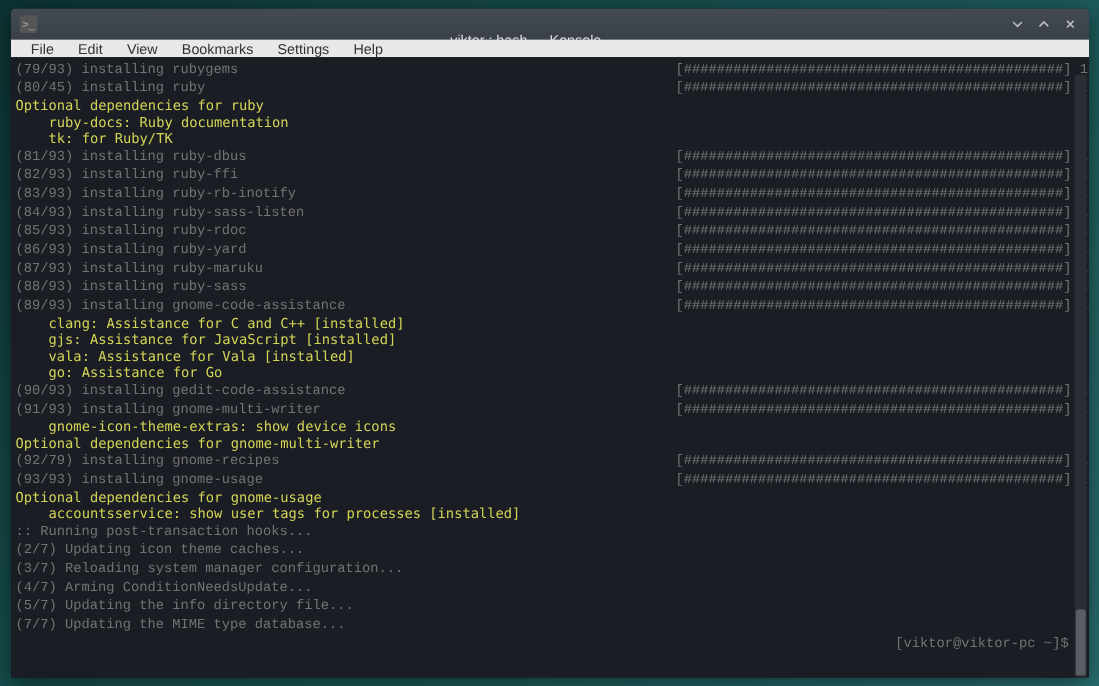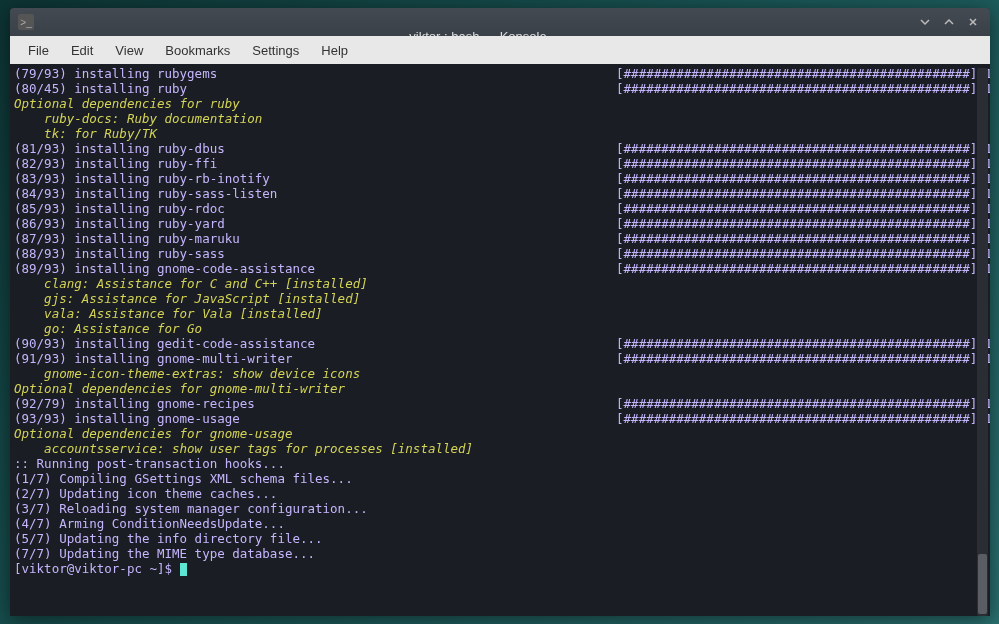--- a/index.html
+++ b/index.html
@@ -64,21 +64,21 @@
   width: 18px;
   height: 18px;
   display: flex;
   align-items: center;
   justify-content: center;
   color: #bbb;
   cursor: pointer;
   font-size: 14px;
 }
 .menubar {
-  height: 28px;
+  height: 16px;
   background: #e8e8e8;
   display: flex;
   align-items: center;
   padding: 0 8px;
   gap: 2px;
   font-size: 13px;
   color: #333;
 }
 .menu-item {
   padding: 4px 10px;
@@ -88,23 +88,23 @@
   flex: 1;
   background: #1a1d23;
   padding: 2px 4px;
   font-family: 'Consolas', 'Monaco', monospace;
   font-size: 12.5px;
   line-height: 15px;
   overflow: hidden;
   position: relative;
 }
 .line { white-space: pre; color: #5ee6d3; }
-.yellow { color: #d4d456; font-style: italic; }
-.teal { color: #c4b5fd; }
-.prompt-line { white-space: pre; }
+.yellow { color: #d4d456; }
+.teal { color: #737373; font-family: Liberation Mono, monospace; }
+.prompt-line { white-space: pre; text-align: right; }
 .cursor {
   display: inline-block;
   width: 7px;
   height: 13px;
   background: #5ee6d3;
   vertical-align: middle;
 }
 .scrollbar {
   position: absolute;
   right: 2px;
@@ -182,21 +182,20 @@
       <div class="line"><span class="yellow">    go: Assistance for Go</span></div>
       <div class="line"><span class="teal">(90/93) installing gedit-code-assistance                                        </span><span class="teal">[##############################################]</span><span class="teal"> 100%</span></div>
       <div class="line"><span class="teal">(91/93) installing gnome-multi-writer                                           </span><span class="teal">[##############################################]</span><span class="teal"> 100%</span></div>
       <div class="line"><span class="yellow">    gnome-icon-theme-extras: show device icons</span></div>
       <div class="line"><span class="yellow">Optional dependencies for gnome-multi-writer</span></div>
       <div class="line"><span class="teal">(92/79) installing gnome-recipes                                                </span><span class="teal">[##############################################]</span><span class="teal"> 100%</span></div>
       <div class="line"><span class="teal">(93/93) installing gnome-usage                                                  </span><span class="teal">[##############################################]</span><span class="teal"> 100%</span></div>
       <div class="line"><span class="yellow">Optional dependencies for gnome-usage</span></div>
       <div class="line"><span class="yellow">    accountsservice: show user tags for processes [installed]</span></div>
       <div class="line"><span class="teal">:: Running post-transaction hooks...</span></div>
-      <div class="line"><span class="teal">(1/7) Compiling GSettings XML schema files...</span></div>
       <div class="line"><span class="teal">(2/7) Updating icon theme caches...</span></div>
       <div class="line"><span class="teal">(3/7) Reloading system manager configuration...</span></div>
       <div class="line"><span class="teal">(4/7) Arming ConditionNeedsUpdate...</span></div>
       <div class="line"><span class="teal">(5/7) Updating the info directory file...</span></div>
       <div class="line"><span class="teal">(7/7) Updating the MIME type database...</span></div>
       <div class="prompt-line"><span class="teal">[viktor@viktor-pc </span><span class="teal">~</span><span class="teal">]$ </span><span class="cursor"></span></div>
     </div>
 
   <div class="scrollbar">
     <div class="scrollbar-thumb"></div>

